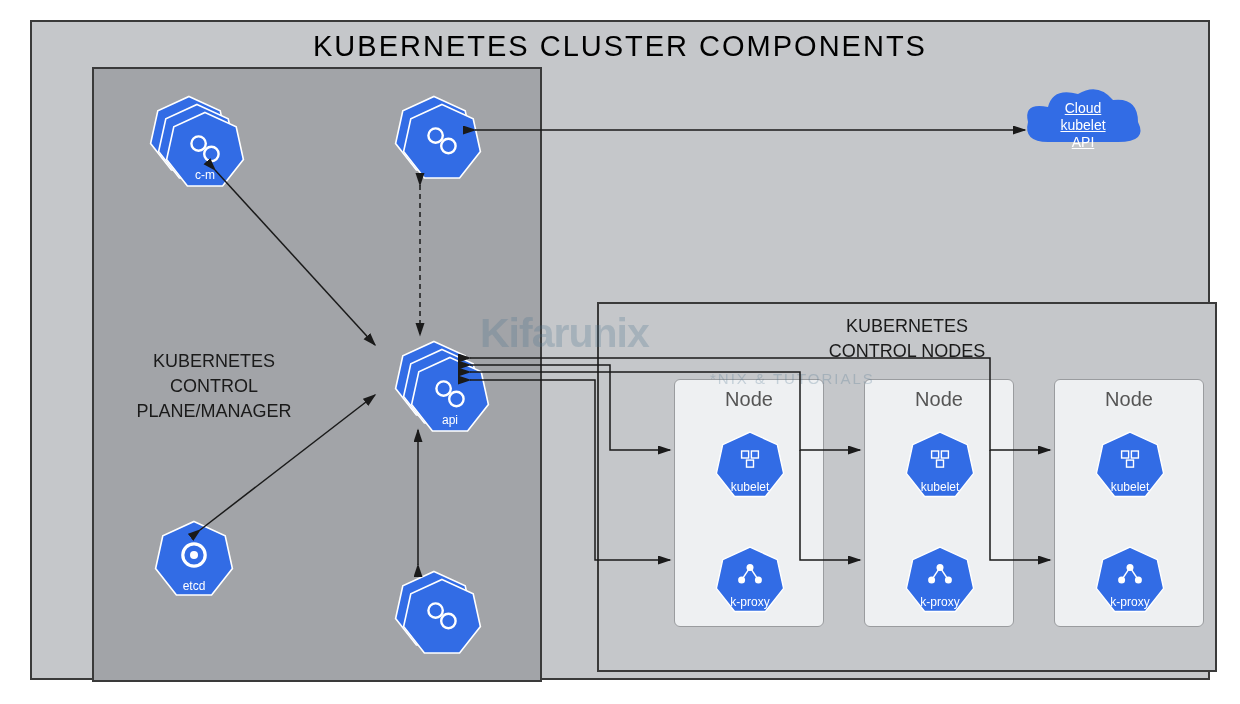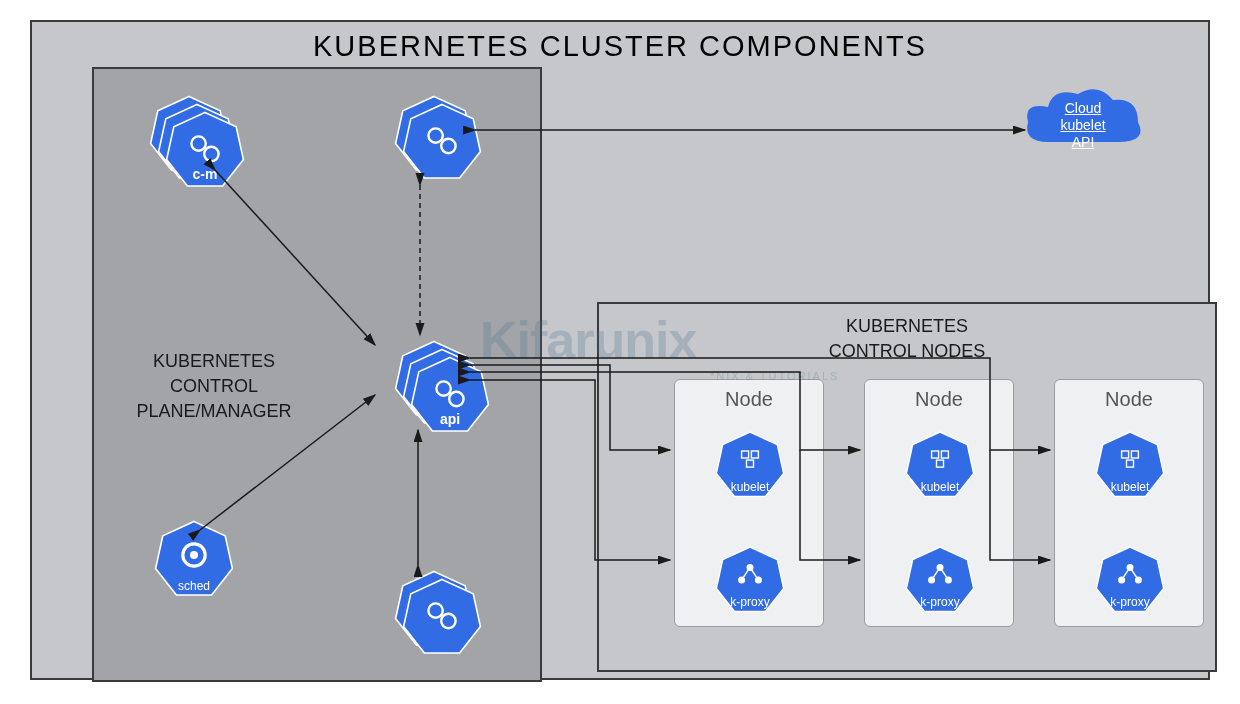--- a/index.html
+++ b/index.html
@@ -89,21 +89,21 @@
     position: absolute;
     width: 90px; height: 90px;
   }
   .stack .heptagon {
     position: absolute;
     width: 80px; height: 80px;
   }
   .stack .heptagon:nth-child(1){ left:0; top:0; }
   .stack .heptagon:nth-child(2){ left:8px; top:8px; }
   .stack .heptagon:nth-child(3){ left:16px; top:16px; }
-  .stack .hept-label { font-size: 14px; bottom: 8px; font-weight: bold; }
+  .stack .hept-label { font-size: 12px; bottom: 8px; }
   .single .heptagon {
     width: 80px; height: 80px;
   }
   .cloud {
     position: absolute;
     width: 130px; height: 80px;
     color: #fff;
     font-family: Arial, sans-serif;
     font-size: 14px;
     text-align: center;
@@ -113,31 +113,31 @@
   .cloud-text {
     position: relative;
     top: 18px;
     line-height: 1.2;
   }
   .watermark {
     position: absolute;
     left: 480px; top: 310px;
     width: 420px;
     font-family: Arial, sans-serif;
-    font-size: 52px;
+    font-size: 41px;
     font-weight: 800;
     color: rgba(70,110,140,0.25);
     letter-spacing: -1px;
     pointer-events: none;
   }
   .watermark-sub {
     position: absolute;
     left: 710px; top: 370px;
     font-family: Arial, sans-serif;
-    font-size: 11px;
+    font-size: 15px;
     letter-spacing: 2px;
     color: rgba(70,110,140,0.25);
     pointer-events: none;
   }
   svg.connectors {
     position: absolute;
     left: 0; top: 0;
     width: 1240px; height: 704px;
     pointer-events: none;
   }
@@ -206,21 +206,21 @@
         <div class="hept-label">api</div>
       </div>
     </div>
 
     <div class="single" style="position:absolute; left:60px; top:450px;">
       <div class="heptagon"><svg viewBox="0 0 100 100">
             <polygon points="50,3 89,21 98,62 72,95 28,95 2,62 11,21" fill="#326ce5" stroke="#fff" stroke-width="2"></polygon>
             <circle cx="50" cy="45" r="14" fill="none" stroke="#fff" stroke-width="4"></circle>
             <circle cx="50" cy="45" r="5" fill="#fff"></circle>
           </svg>
-        <div class="hept-label">sched</div>
+        <div class="hept-label">etcd</div>
       </div>
     </div>
 
     <div class="stack" style="left:300px; top:500px;">
       <div class="heptagon"><svg viewBox="0 0 100 100">
             <polygon points="50,3 89,21 98,62 72,95 28,95 2,62 11,21" fill="#326ce5" stroke="#fff" stroke-width="2"></polygon>
             <circle cx="42" cy="42" r="9" fill="none" stroke="#fff" stroke-width="3"></circle>
             <circle cx="58" cy="55" r="9" fill="none" stroke="#fff" stroke-width="3"></circle>
           </svg></div>
       <div class="heptagon"><svg viewBox="0 0 100 100">

